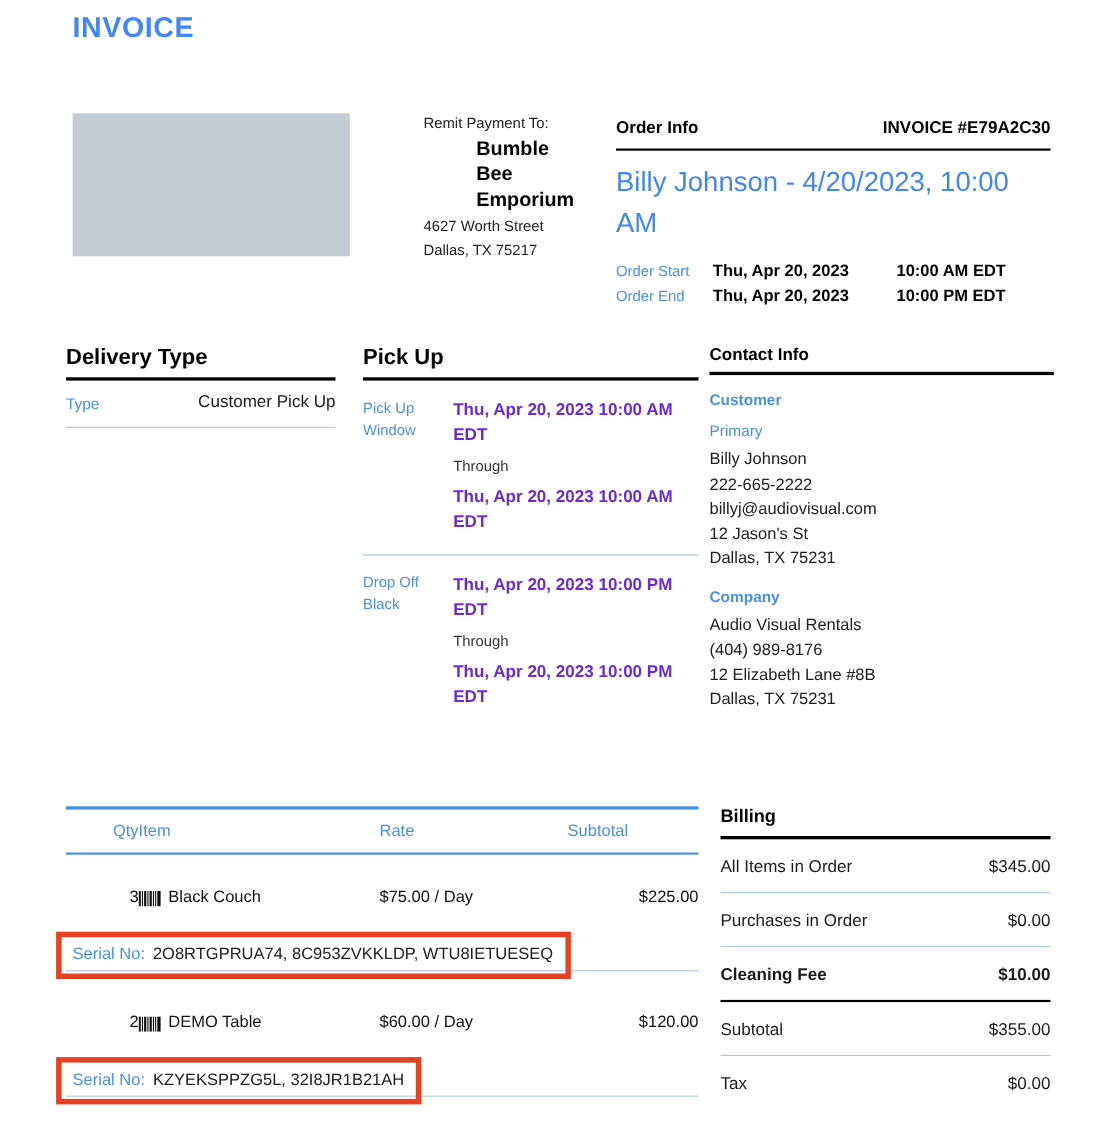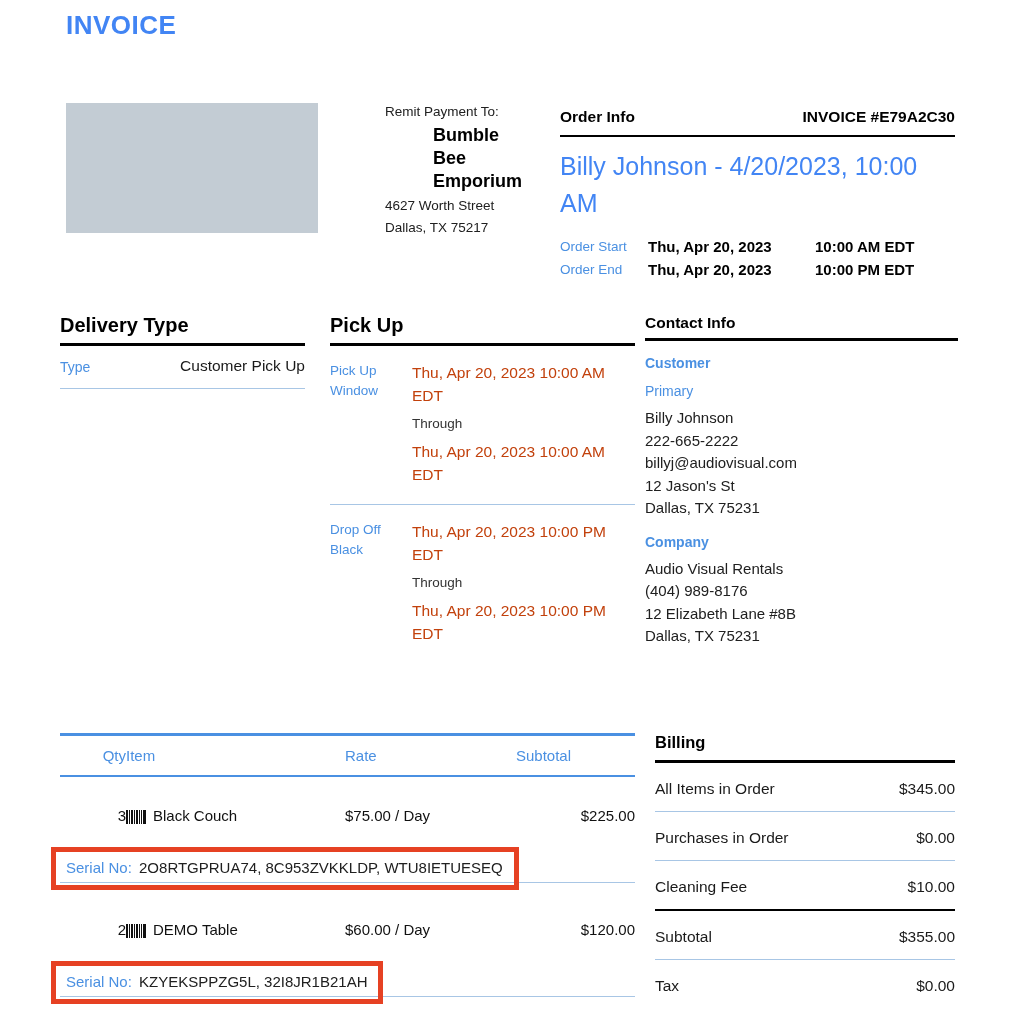--- a/index.html
+++ b/index.html
@@ -54,21 +54,21 @@
   .delivery-row {
     display: flex; justify-content: space-between; align-items: flex-end;
     padding: 11px 0 13px; border-bottom: 1px solid #a8c6e5; font-size: 15.5px;
   }
   .delivery-row .lbl { color: #4a90e2; font-size: 14px; }
 
   .pickup { position: absolute; left: 330px; top: 314px; width: 305px; }
   .window-row { display: flex; padding-top: 15px; }
   .win-lbl { width: 82px; color: #4a90e2; font-size: 13.5px; line-height: 20px; }
   .win-val { flex: 1; }
-  .win-dt { font-size: 15.5px; font-weight: normal; color: #c2410c; line-height: 23px; }
+  .win-dt { font-size: 15.5px; font-weight: bold; color: #6d28d9; line-height: 23px; }
   .win-through { font-size: 13.5px; color: #333; margin: 9px 0; }
   .pickup-divider { border-bottom: 1px solid #a8c6e5; margin-top: 18px; }
 
   .contact { position: absolute; left: 645px; top: 314px; width: 313px; }
   .contact .sec-header { font-size: 15.5px; }
   .c-sub-bold { color: #4a90e2; font-weight: bold; font-size: 14px; margin-top: 14px; }
   .c-sub { color: #4a90e2; font-size: 14px; margin-top: 12px; }
   .c-lines { margin-top: 8px; }
   .c-line { font-size: 15px; color: #202020; line-height: 22.5px; }
 
@@ -100,21 +100,21 @@
   .serial-vals { color: #202020; }
 
   
   .billing { position: absolute; left: 655px; top: 733px; width: 300px; }
   .billing .sec-header { font-size: 16.5px; padding-bottom: 8px; }
   .billing-row {
     display: flex; justify-content: space-between; align-items: baseline;
     font-size: 15.5px; color: #1a1a1a;
     padding: 17px 0 13px; border-bottom: 1px solid #a8c6e5;
   }
-  .billing-row.thick { border-bottom: 2.5px solid #000; }
+  .billing-row.thick { border-bottom: 2.5px solid #000; font-weight: bold; }
   .billing-row.last { border-bottom: none; }
 </style>
 </head>
 <body>
 
 <div class="page">
 
   <div class="invoice-title">INVOICE</div>
 
   <div class="logo-box"></div>

